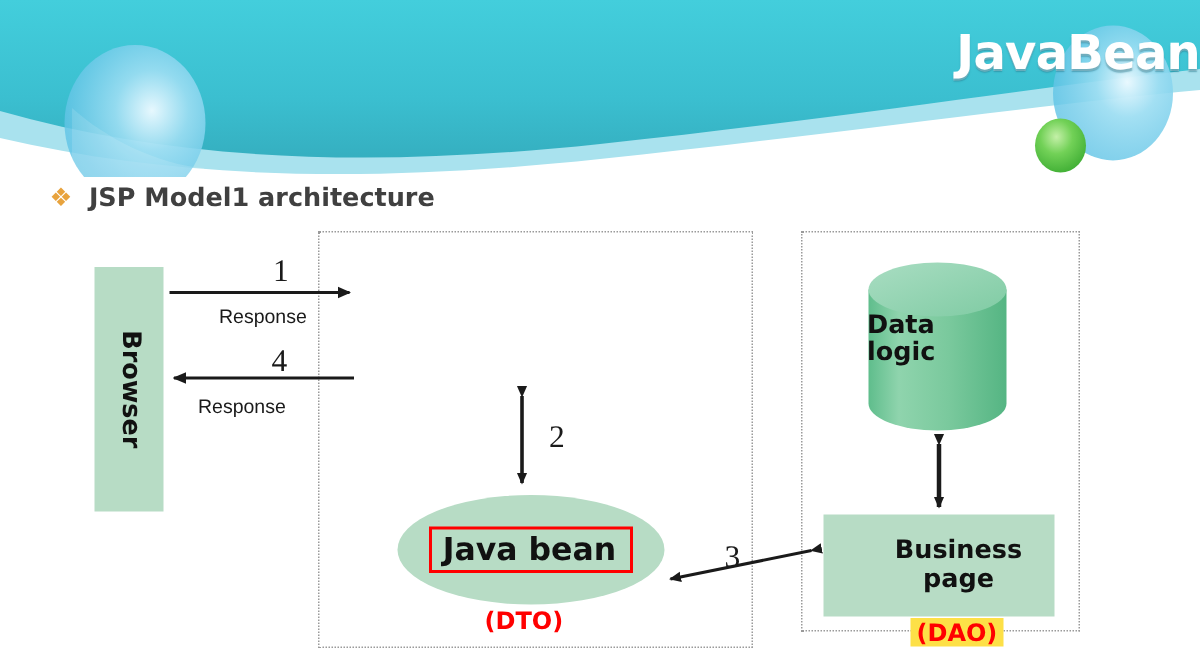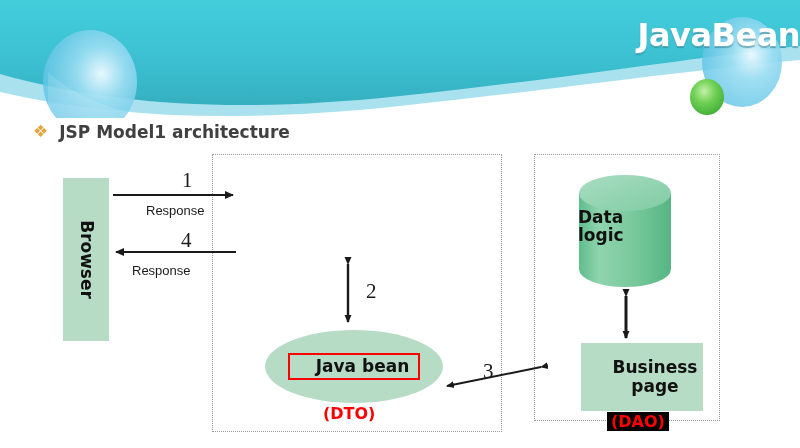--- a/index.html
+++ b/index.html
@@ -104,59 +104,59 @@
     left: 265px; top: 184px;
     width: 178px; height: 73px;
     background: #b7dcc5;
     border-radius: 50%;
     display: flex;
     align-items: center;
     justify-content: center;
   }
   #bean-label {
     border: 2px solid #ff0000;
-    padding: 1px 9px 2px 26px;
-    font-family: "DejaVu Sans", sans-serif;
-    font-weight: bold;
-    font-size: 17px;
+    padding: 1px 9px 2px 7px;
+    font-family: "DejaVu Sans", sans-serif;
+    font-weight: bold;
+    font-size: 21px;
     color: #111111;
     background: transparent;
     white-space: nowrap;
   }
   .redtag {
     position: absolute;
     font-family: "DejaVu Sans", sans-serif;
     font-weight: bold;
     font-size: 16px;
     color: #ff0000;
     white-space: nowrap;
   }
   #dto-tag { left: 323px; top: 258px; }
-  #dao-tag { left: 607px; top: 266px; background: #000000; padding: 0 4px; }
+  #dao-tag { left: 607px; top: 266px; background: #fde047; padding: 0 4px; }
 
   #datastore {
     position: absolute;
     left: 578px; top: 28px;
     width: 94px; height: 114px;
   }
   #datastore-label {
     position: absolute;
     left: 578px; top: 62px;
     width: 94px;
     text-align: left;
     font-family: "DejaVu Sans", sans-serif;
     font-weight: bold;
     font-size: 17px;
     color: #111111;
     line-height: 1.08;
     pointer-events: none;
   }
   #business-box {
-    left: 581px; top: 197px;
-    width: 122px; height: 68px;
+    left: 549px; top: 197px;
+    width: 154px; height: 68px;
     font-size: 17px;
     padding-left: 26px;
   }
 
   
   #arrows { position: absolute; left: 0; top: 0; }
   .num {
     position: absolute;
     font-family: "Liberation Serif", serif;
     font-size: 21px;

